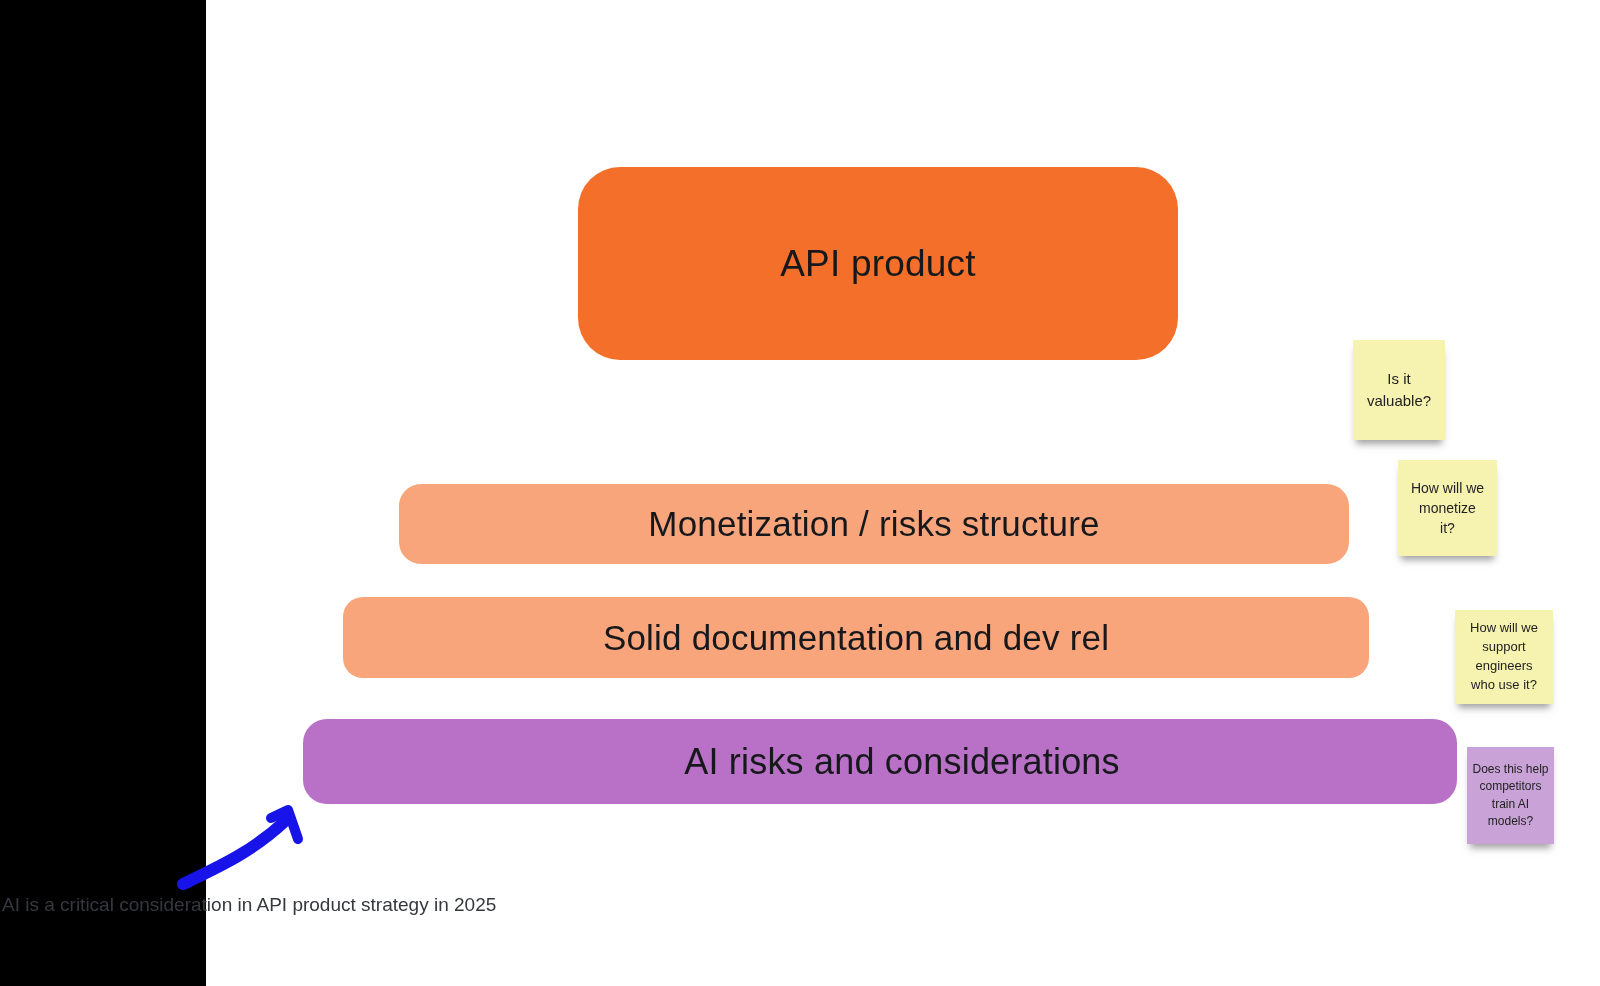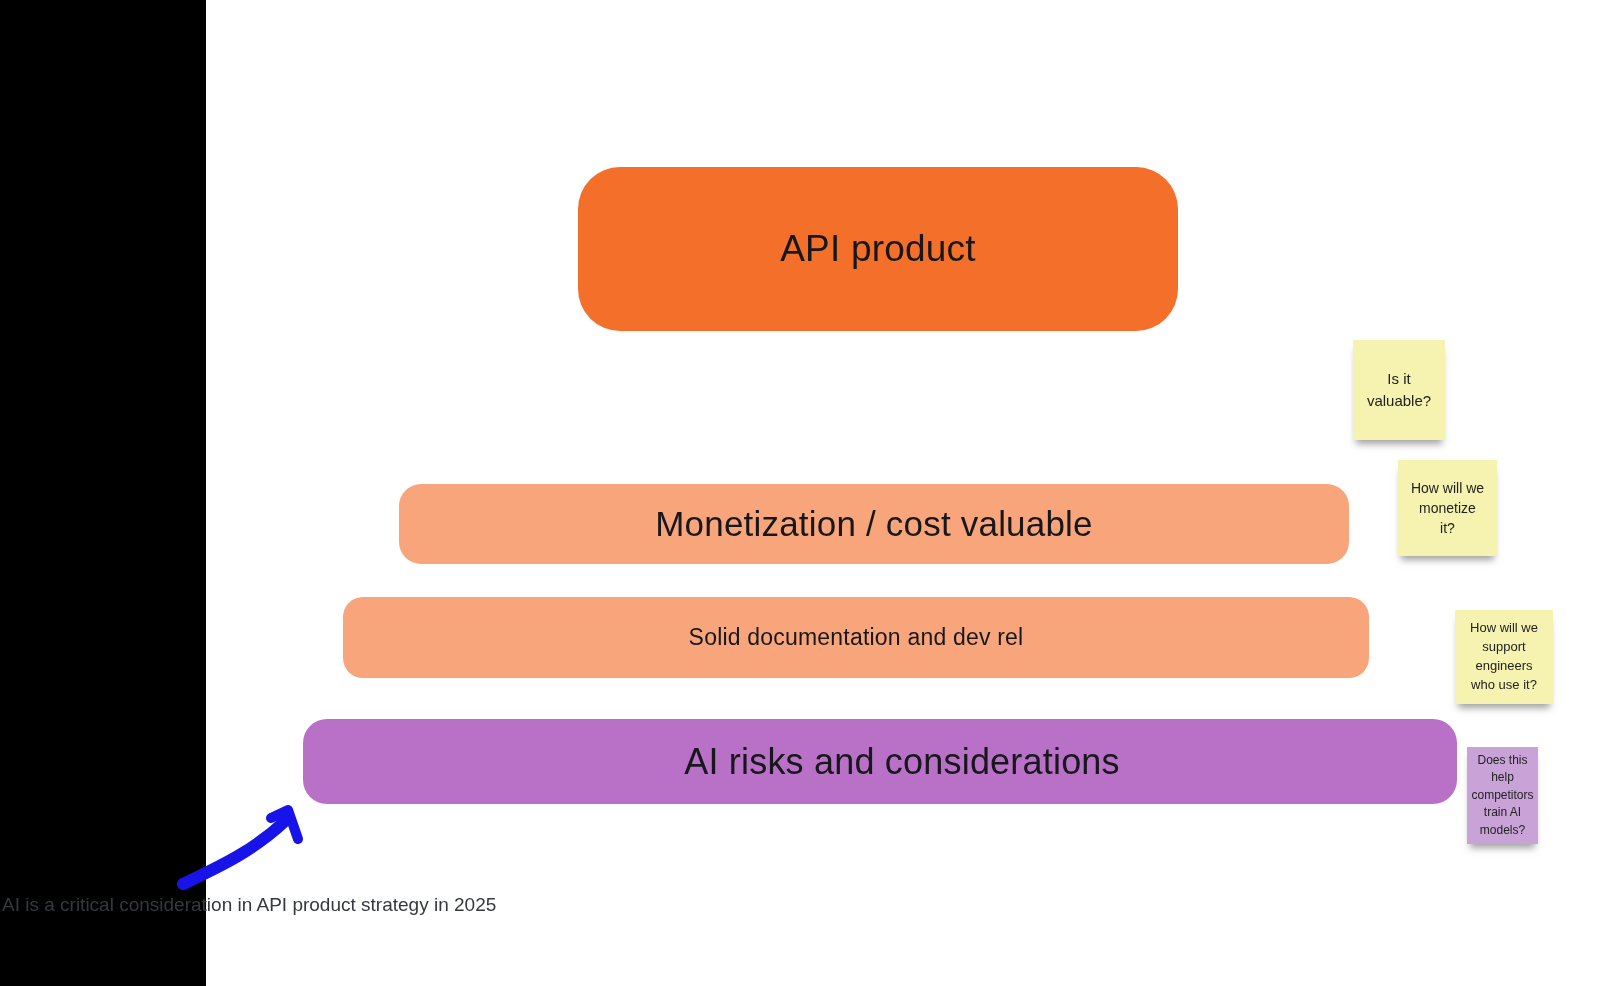--- a/index.html
+++ b/index.html
@@ -26,42 +26,42 @@
   .bar {
     position: absolute;
     display: flex;
     align-items: center;
     justify-content: center;
     color: #17181b;
     z-index: 2;
     letter-spacing: 0.2px;
   }
   .level1 {
-    left: 578px; top: 167px; width: 600px; height: 164px;
+    left: 578px; top: 167px; width: 600px; height: 193px;
     border-radius: 42px;
     background: #f4702a;
     font-size: 37px;
   }
   .level2 {
     left: 490px; top: 370px; width: 793px; height: 83px;
     border-radius: 22px;
     background: #f9a57c;
     font-size: 35px;
   }
   .level3 {
     left: 399px; top: 484px; width: 950px; height: 80px;
     border-radius: 22px;
     background: #f9a57c;
     font-size: 35px;
   }
   .level4 {
     left: 343px; top: 597px; width: 1026px; height: 81px;
     border-radius: 20px;
     background: #f9a57c;
-    font-size: 23px;
+    font-size: 35px;
   }
   .level5 {
     left: 303px; top: 719px; width: 1110px; height: 85px;
     border-radius: 24px;
     background: #b971c7;
     font-size: 36px;
     padding-left: 44px;
   }
   .sticky {
     position: absolute;
@@ -86,21 +86,21 @@
     left: 1398px; top: 460px; width: 99px; height: 96px;
     background: #f6f2b0;
     font-size: 14px;
   }
   .sticky3 {
     left: 1455px; top: 610px; width: 98px; height: 94px;
     background: #f6f2b0;
     font-size: 13px;
   }
   .sticky4 {
-    left: 1467px; top: 747px; width: 71px; height: 97px;
+    left: 1467px; top: 747px; width: 87px; height: 97px;
     background: #c9a3d8;
     font-size: 12px;
   }
   .arrow-svg {
     position: absolute;
     left: 0; top: 0;
     width: 1600px;
     height: 986px;
     z-index: 4;
     pointer-events: none;
@@ -119,21 +119,21 @@
 </head>
 <body>
 
 <div class="scene">
 
   <div class="black-panel"></div>
 
   <div class="bar level1">API product</div>
 
 
-  <div class="bar level3">Monetization / cost valuable</div>
+  <div class="bar level3">Monetization / risks structure</div>
 
   <div class="bar level4">Solid documentation and dev rel</div>
 
   <div class="bar level5">AI risks and considerations</div>
 
   <div class="sticky sticky1">Is it
 valuable?</div>
 
   <div class="sticky sticky2">How will we
 monetize

